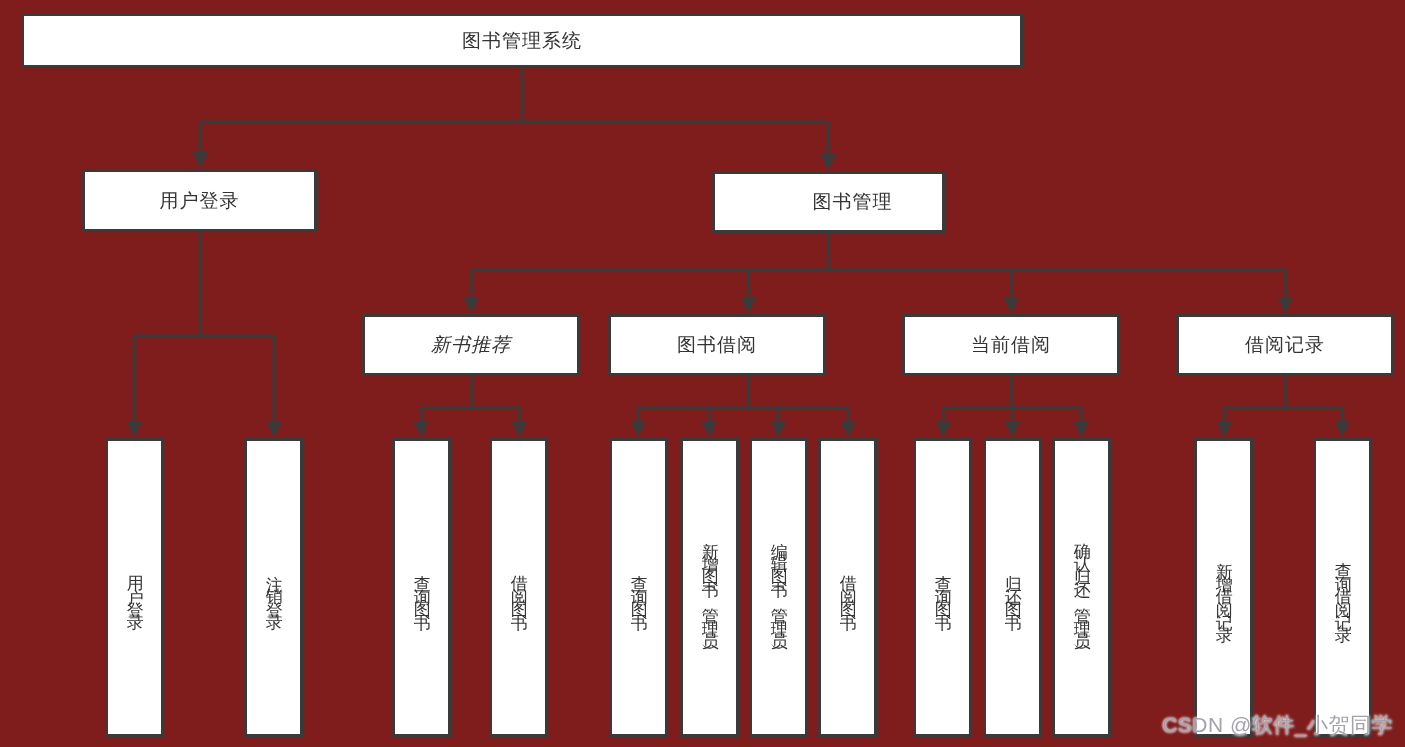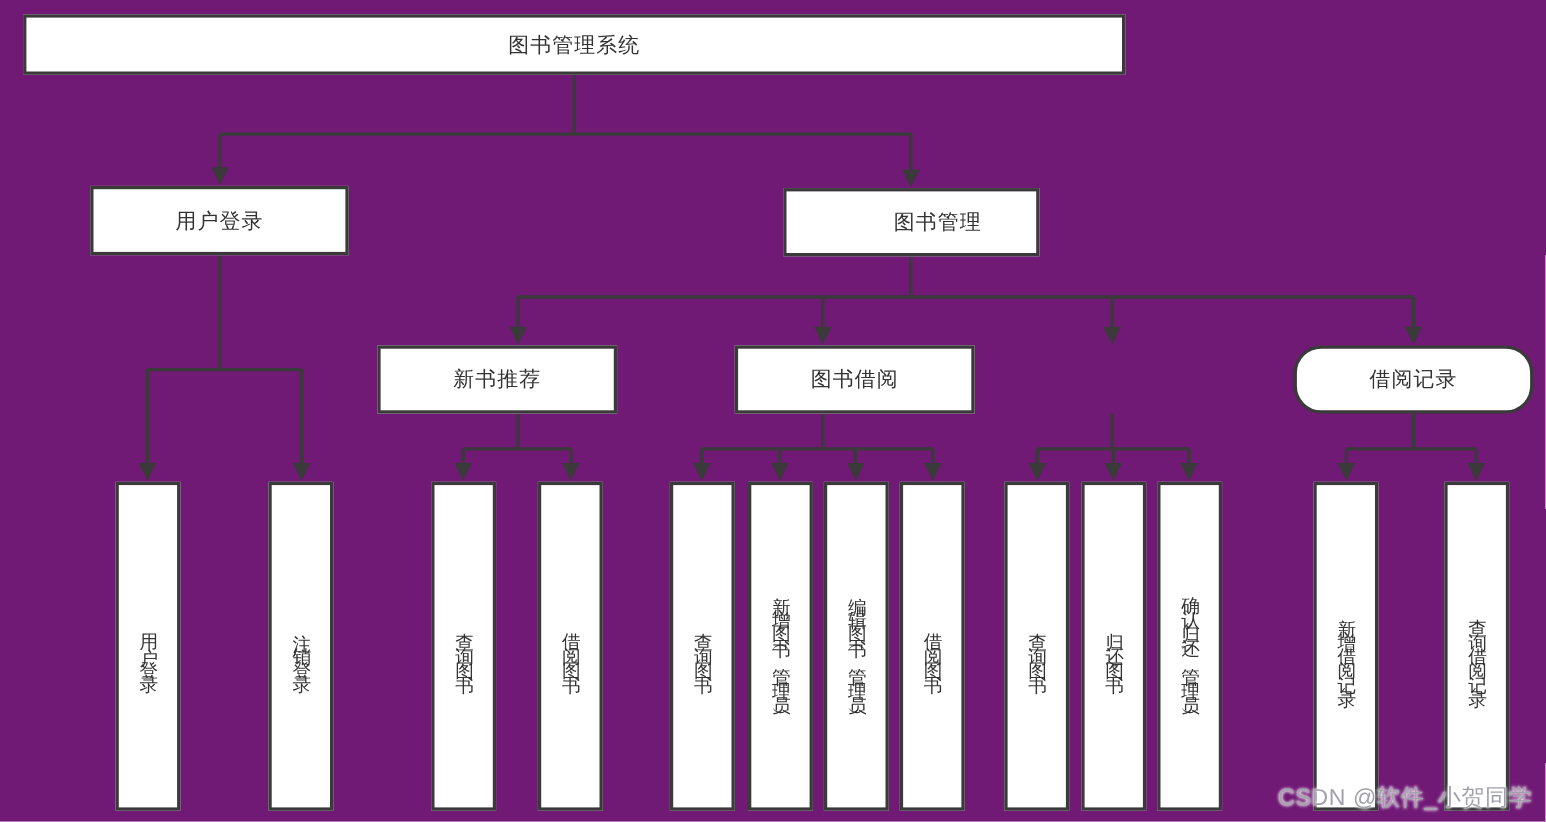--- a/index.html
+++ b/index.html
@@ -1,38 +1,38 @@
 <!DOCTYPE html>
 <html><head>
 <meta charset="utf-8">
 <style>
   html,body{margin:0;padding:0;background:#ffffff;}
   #stage{
-    position:relative;width:1405px;height:747px;background:#701a75;overflow:hidden;
+    position:relative;width:1405px;height:747px;background:#7f1d1d;overflow:hidden;
     font-family:"Liberation Sans","DejaVu Sans",sans-serif;color:#333333;
   }
   #wires{position:absolute;left:0;top:0;width:1405px;height:747px;}
   .node{
     position:absolute;box-sizing:border-box;background:#ffffff;
     border:3px solid #3a3a3a;display:flex;align-items:center;justify-content:center;
   }
   .hlabel{font-size:19px;letter-spacing:1px;white-space:nowrap;}
   .vtext{
     writing-mode:vertical-rl;text-orientation:mixed;
     font-size:17px;letter-spacing:13px;line-height:1.1;white-space:nowrap;
   }
   
   #n-root{left:21px;top:13px;width:1002px;height:55px;}
   #n-user-login{left:82px;top:169px;width:235px;height:63px;}
   #n-book-mgmt{left:712px;top:171px;width:233px;height:62px;padding-left:48px;}
   .l3{top:314px;width:218px;height:62px;}
-  #n-new-book{left:343px;}
-  #n-book-borrow{left:668px;}
+  #n-new-book{left:362px;font-style:italic;}
+  #n-book-borrow{left:608px;}
   #n-current-borrow{left:902px;}
-  #n-borrow-records{left:1176px;border-radius:25px;}
+  #n-borrow-records{left:1176px;}
   .leaf{top:438px;width:59px;height:299px;}
   #lf-user-login{left:105px;}
   #lf-logout{left:244px;}
   #lf-rec-search{left:392px;}
   #lf-rec-borrow{left:489px;}
   #lf-bor-search{left:609px;}
   #lf-bor-add{left:680px;}
   #lf-bor-edit{left:749px;}
   #lf-bor-borrow{left:818px;}
   #lf-cur-search{left:913px;}
@@ -104,20 +104,23 @@
   <div class="node" id="n-book-mgmt">
     <span class="hlabel">图书管理</span>
   </div>
 
   <div class="node l3" id="n-new-book">
     <span class="hlabel">新书推荐</span>
   </div>
   <div class="node l3" id="n-book-borrow">
     <span class="hlabel">图书借阅</span>
   </div>
+  <div class="node l3" id="n-current-borrow">
+    <span class="hlabel">当前借阅</span>
+  </div>
   <div class="node l3" id="n-borrow-records">
     <span class="hlabel">借阅记录</span>
   </div>
 
   <div class="node leaf" id="lf-user-login">
     <span class="vtext">用户登录</span>
   </div>
   <div class="node leaf" id="lf-logout">
     <span class="vtext">注销登录</span>
   </div>

